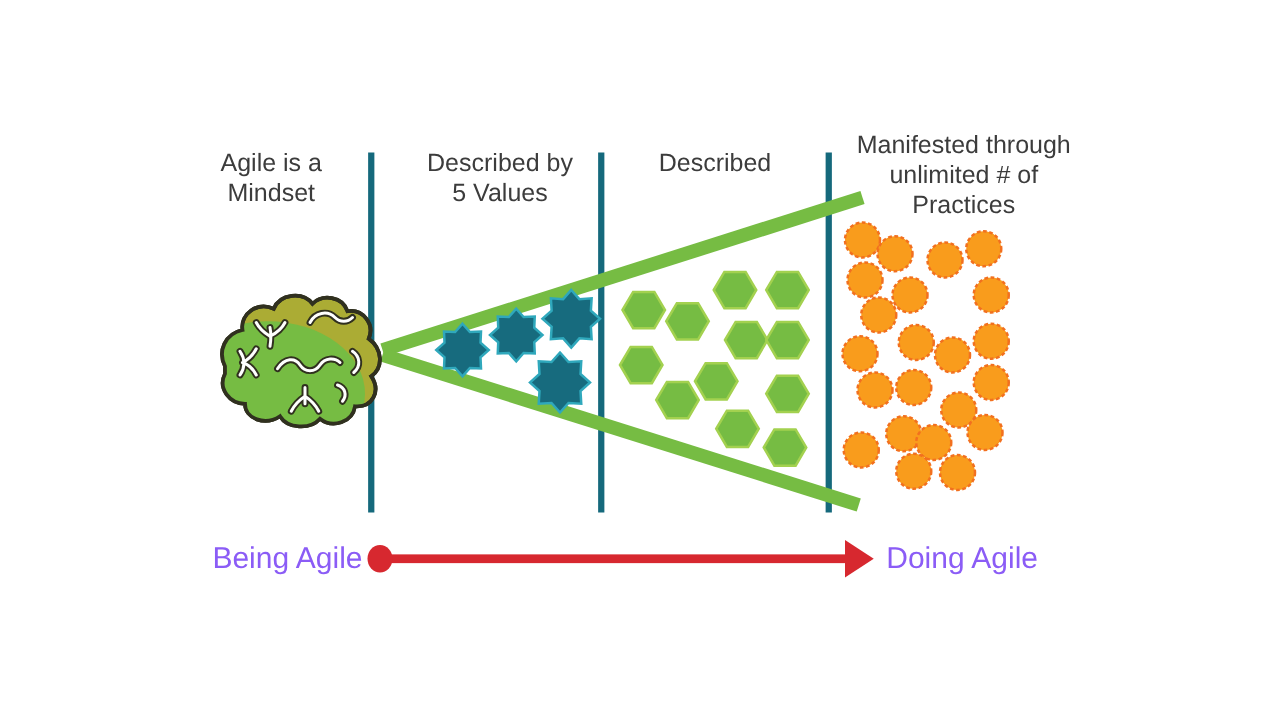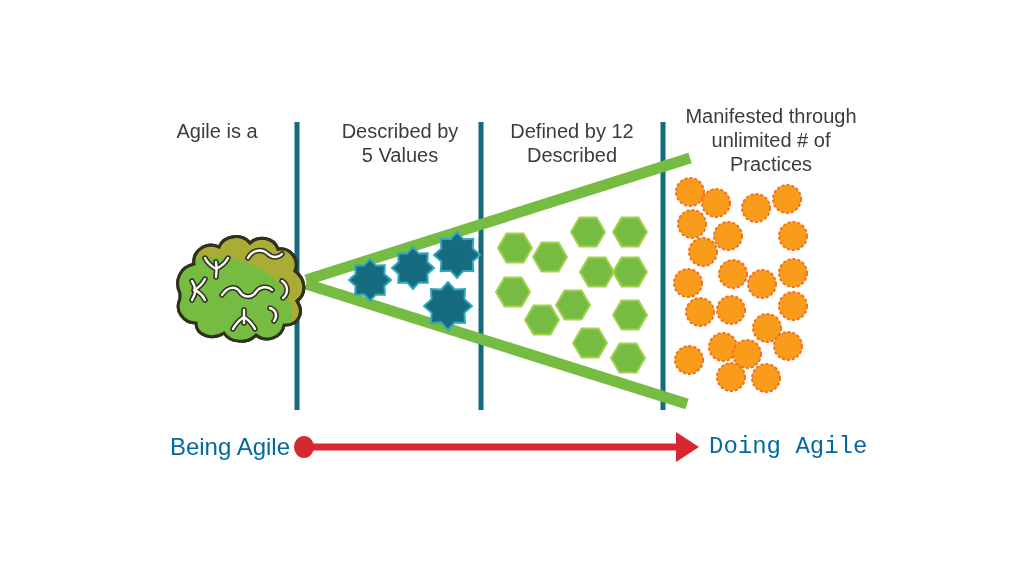--- a/index.html
+++ b/index.html
@@ -5,21 +5,21 @@
   html,body{margin:0;padding:0;background:#ffffff;}
   #canvas{
     position:relative;width:1024px;height:576px;background:#ffffff;
     font-family:"Liberation Sans",sans-serif;overflow:hidden;
   }
   .col-header{
     position:absolute;text-align:center;font-size:20px;line-height:24px;
     color:#3c3c3c;
   }
   .axis-label{
-    position:absolute;font-size:24px;line-height:28px;color:#0369a1;white-space:nowrap;
+    position:absolute;font-size:24px;line-height:28px;color:#8b5cf6;white-space:nowrap;
   }
   svg{position:absolute;left:0;top:0;}
 </style>
 </head>
 <body>
 
 <div id="canvas">
 
   <svg width="1024" height="576" viewBox="0 0 1024 576">
 
@@ -110,31 +110,31 @@
 
     <g>
       <rect x="303" y="443.5" width="375" height="7" fill="#d7282f"></rect>
       <ellipse cx="304" cy="447" rx="10" ry="11" fill="#d7282f"></ellipse>
       <polygon points="676,432 699,447 676,462" fill="#d7282f"></polygon>
     </g>
   </svg>
 
   <div class="col-header" style="left:137px;top:119px;width:160px;">
     <div>Agile is a</div>
+    <div>Mindset</div>
   </div>
   <div class="col-header" style="left:320px;top:119px;width:160px;">
     <div>Described by</div>
     <div>5 Values</div>
   </div>
   <div class="col-header" style="left:492px;top:119px;width:160px;">
-    <div>Defined by 12</div>
     <div>Described</div>
   </div>
   <div class="col-header" style="left:671px;top:104px;width:200px;">
     <div>Manifested through</div>
     <div>unlimited # of</div>
     <div>Practices</div>
   </div>
 
   <div class="axis-label" style="left:140px;top:433px;width:150px;text-align:right;">Being Agile</div>
-  <div class="axis-label" style="left:709px;top:433px;font-family:Liberation Mono, monospace;">Doing Agile</div>
+  <div class="axis-label" style="left:709px;top:433px;">Doing Agile</div>
 
 </div>
 
 </body></html>

